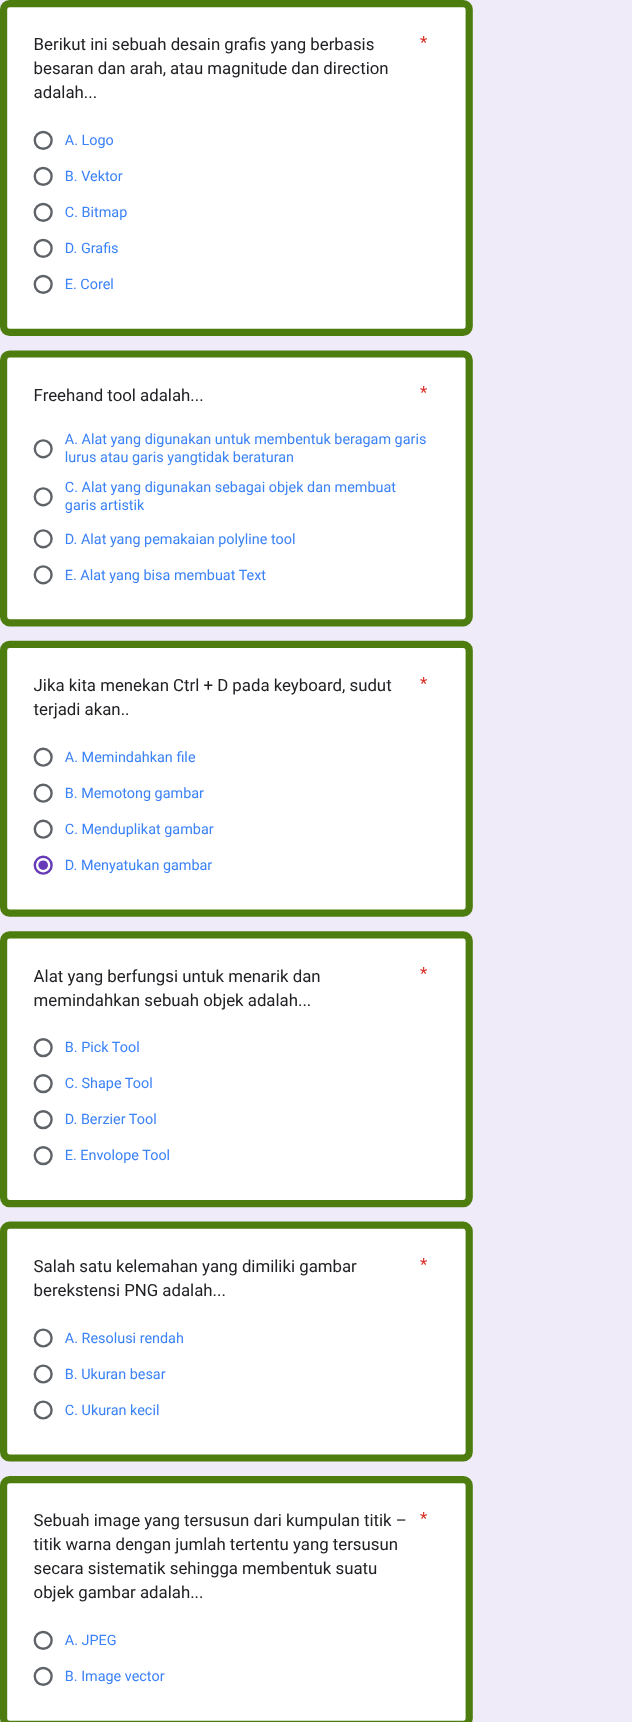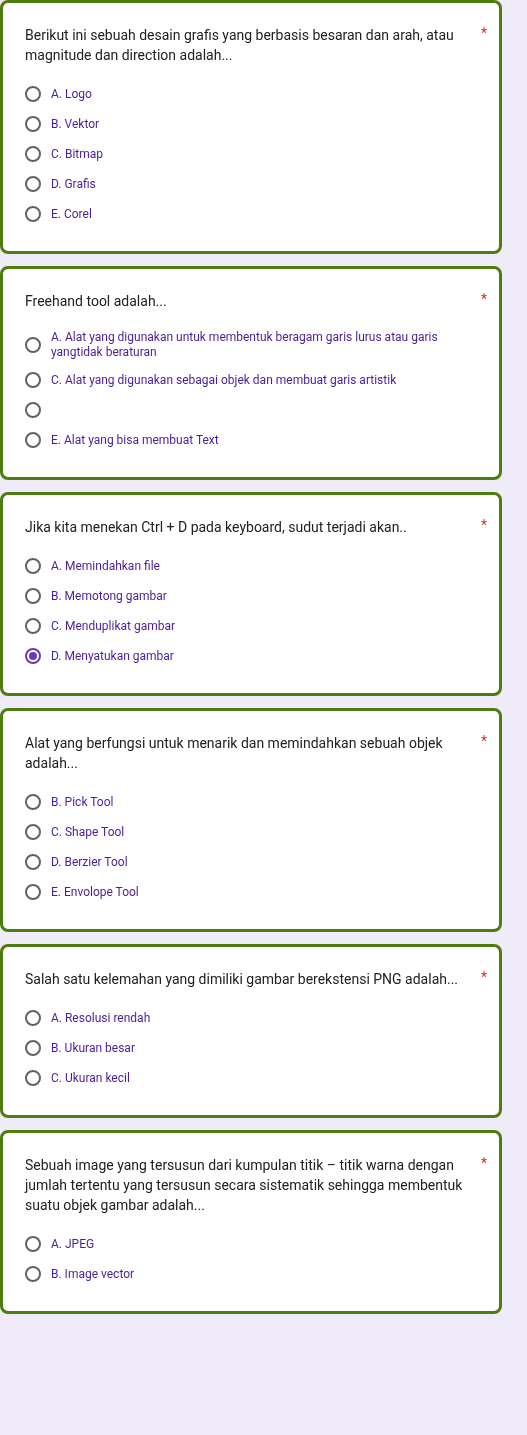--- a/index.html
+++ b/index.html
@@ -8,23 +8,23 @@
   font-family: Roboto, Arial, sans-serif;
   font-size: 12px;
   color: #202124;
   padding: 0;
   width: 527px;
 }
 .form-card {
   background: #fff;
   border-radius: 8px;
   margin: 0 0 12px 0;
-  padding: 22px 12px 22px 22px;
-  width: 502px;
-  border: 3px solid #4d7c0f;
+  padding: 22px 32px 22px 22px;
+  width: 394px;
+  border: 6px solid #4d7c0f;
 }
 .q-header {
   display: flex;
   align-items: flex-start;
   justify-content: space-between;
   margin-bottom: 14px;
 }
 .q-text {
   font-size: 14px;
   line-height: 20px;
@@ -62,21 +62,21 @@
   content: "";
   display: block;
   width: 8px;
   height: 8px;
   border-radius: 50%;
   background: #673ab7;
 }
 .opt-label {
   font-size: 12px;
   line-height: 16px;
-  color: #4c1d95;
+  color: #3b82f6;
 }
 .opt-multiline .opt-label {
   line-height: 15px;
 }
 </style>
 </head>
 <body>
 
 <div id="form-root">
     <div class="form-card">
@@ -116,20 +116,21 @@
         <div class="option opt-multiline">
           <span class="radio"></span>
           <span class="opt-label">A. Alat yang digunakan untuk membentuk beragam garis lurus atau garis yangtidak beraturan</span>
         </div>
         <div class="option opt-multiline">
           <span class="radio"></span>
           <span class="opt-label">C. Alat yang digunakan sebagai objek dan membuat garis artistik</span>
         </div>
         <div class="option">
           <span class="radio"></span>
+          <span class="opt-label">D. Alat yang pemakaian polyline tool</span>
         </div>
         <div class="option">
           <span class="radio"></span>
           <span class="opt-label">E. Alat yang bisa membuat Text</span>
         </div>
       </div>
     </div>
     <div class="form-card">
       <div class="q-header">
         <div class="q-text">Jika kita menekan Ctrl + D pada keyboard, sudut terjadi akan..</div>

